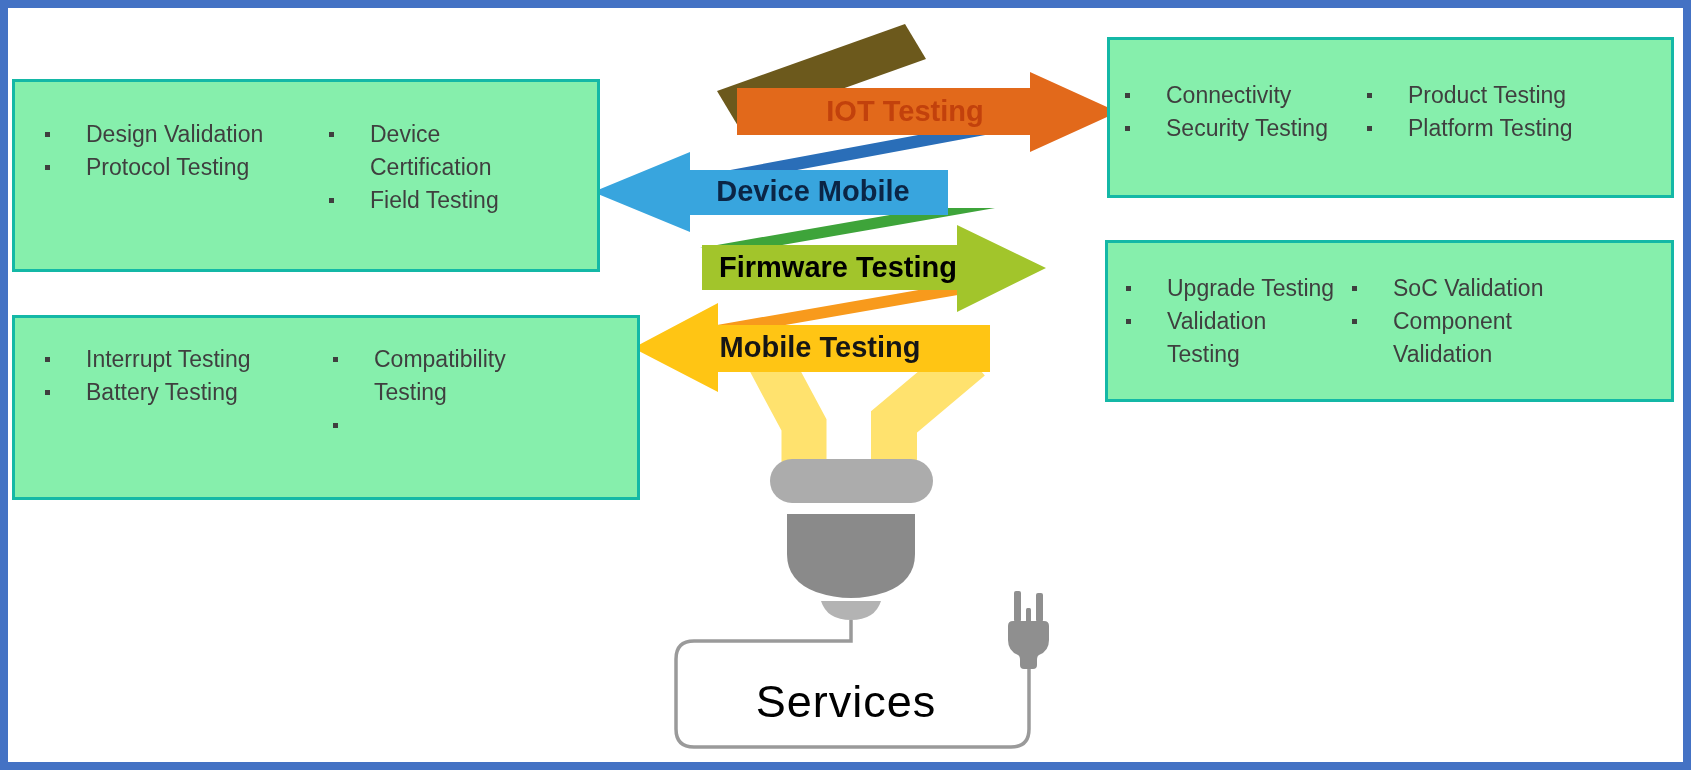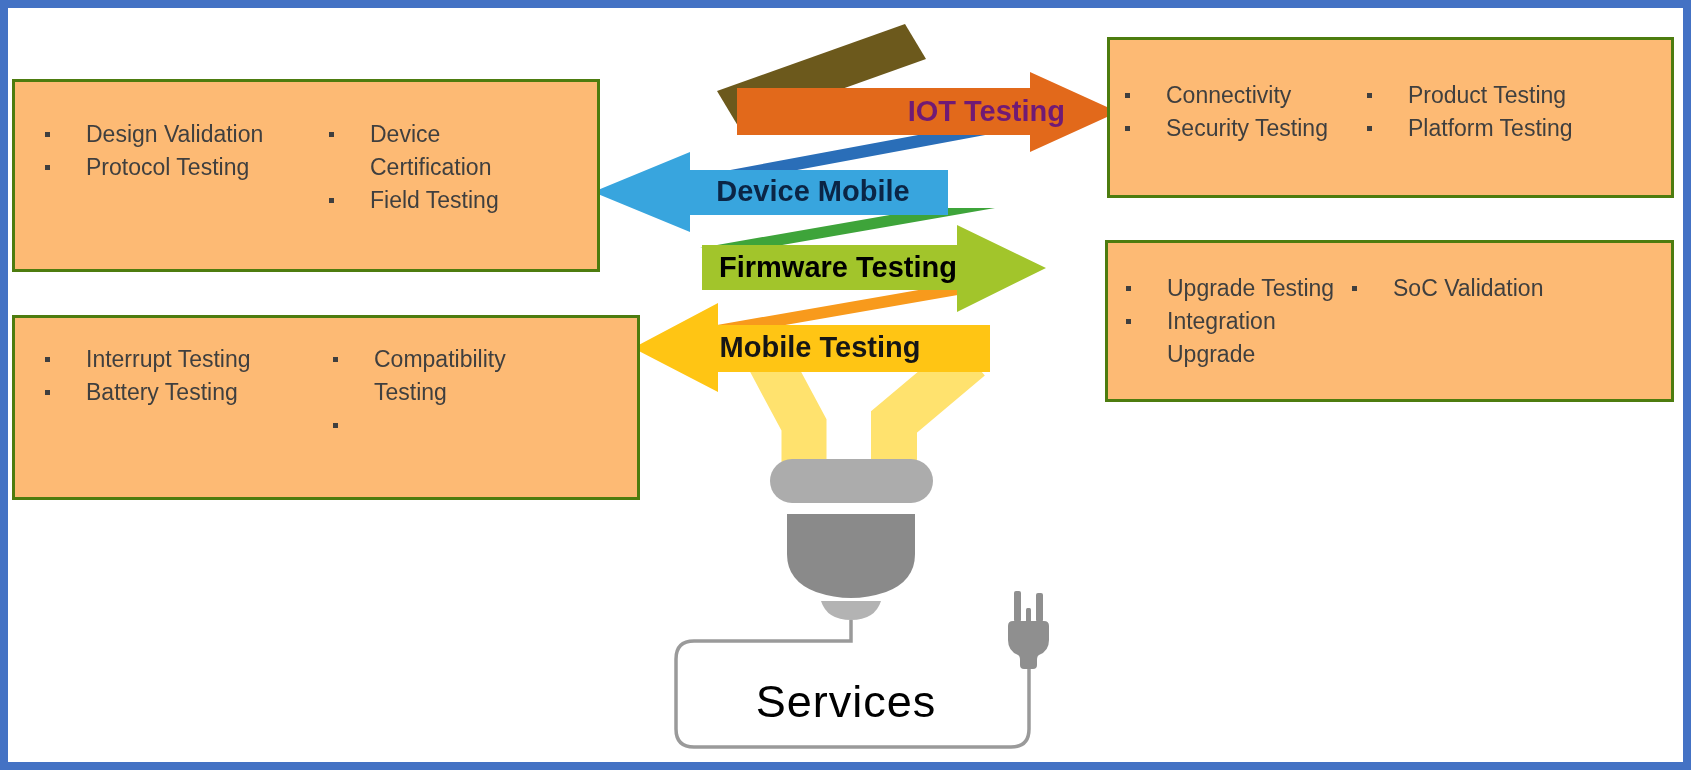--- a/index.html
+++ b/index.html
@@ -1,19 +1,19 @@
 <!DOCTYPE html>
 <html><head>
 <meta charset="utf-8">
 <style>
   html,body{margin:0;padding:0;background:#fff;}
   body{width:1691px;height:770px;position:relative;font-family:"Liberation Sans",sans-serif;overflow:hidden;}
   .frame{position:absolute;inset:0;border:8px solid #4472C4;box-sizing:border-box;pointer-events:none;z-index:50;}
   svg.layer{position:absolute;left:0;top:0;width:1691px;height:770px;}
-  .box{position:absolute;border:3px solid #4d7c0f;background:#fdba74;box-sizing:border-box;z-index:5;}
+  .box{position:absolute;border:3px solid #14b8a6;background:#86efac;box-sizing:border-box;z-index:5;}
   .box-tl{left:12px;top:79px;width:588px;height:193px;padding:36px 0 9px 30px;}
   .box-bl{left:12px;top:315px;width:628px;height:185px;padding:25px 0 0 30px;}
   .box-tr{left:1107px;top:37px;width:567px;height:161px;padding:39px 0 0 15px;}
   .box-br{left:1105px;top:240px;width:569px;height:162px;padding:29px 0 0 18px;}
   .cols{display:flex;align-items:flex-start;}
   ul.col{list-style:none;margin:0;padding:0;}
   ul.col li{display:flex;line-height:33px;font-size:23px;color:#3F3F3F;}
   ul.col li .bullet{flex:none;width:5px;height:5px;background:#3F3F3F;margin:14px 36px 0 0;}
   ul.col li .txt{display:block;}
   .box-tl .c1{width:270px;} .box-tl .c2{width:200px;margin-left:14px;}
@@ -142,30 +142,34 @@
 
 <div class="box box-br">
   <div class="cols">
     <ul class="col c1">
       <li>
           <span class="bullet"></span>
           <span class="txt">Upgrade Testing</span>
         </li>
       <li>
           <span class="bullet"></span>
-          <span class="txt">Integration Upgrade</span>
+          <span class="txt">Validation Testing</span>
         </li>
     </ul>
     <ul class="col c2">
       <li>
           <span class="bullet"></span>
           <span class="txt">SoC Validation</span>
         </li>
+      <li>
+          <span class="bullet"></span>
+          <span class="txt">Component Validation</span>
+        </li>
     </ul>
   </div>
 </div>
 
-<div class="arrow-label lbl-iot" style="color: #701a75; text-align: right;">IOT Testing</div>
+<div class="arrow-label lbl-iot" style="color: #c2410c;">IOT Testing</div>
 <div class="arrow-label lbl-device" style="color: rgb(11, 37, 69);">Device Mobile</div>
 <div class="arrow-label lbl-firmware" style="color: #000000;">Firmware Testing</div>
 <div class="arrow-label lbl-mobile" style="color: rgb(22, 22, 22);">Mobile Testing</div>
 
 <div class="services-label" style="color: #000000;">Services</div>
 
 </body></html>

